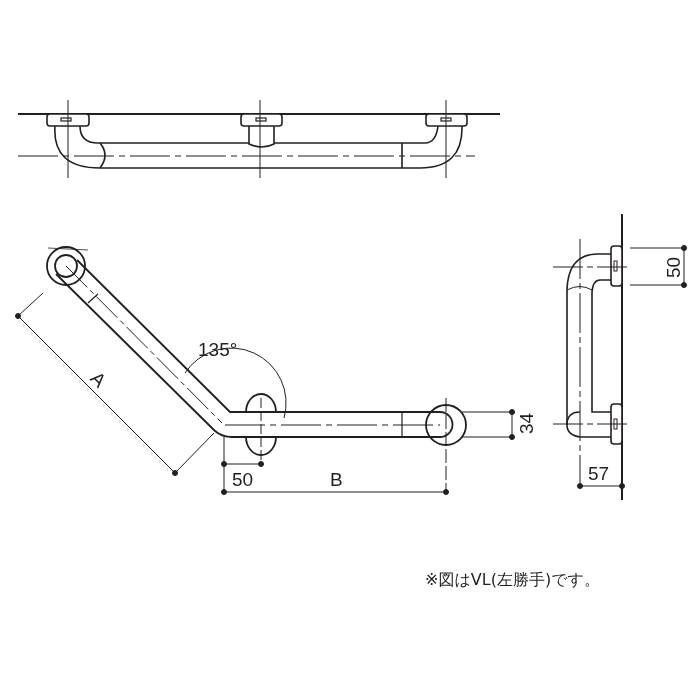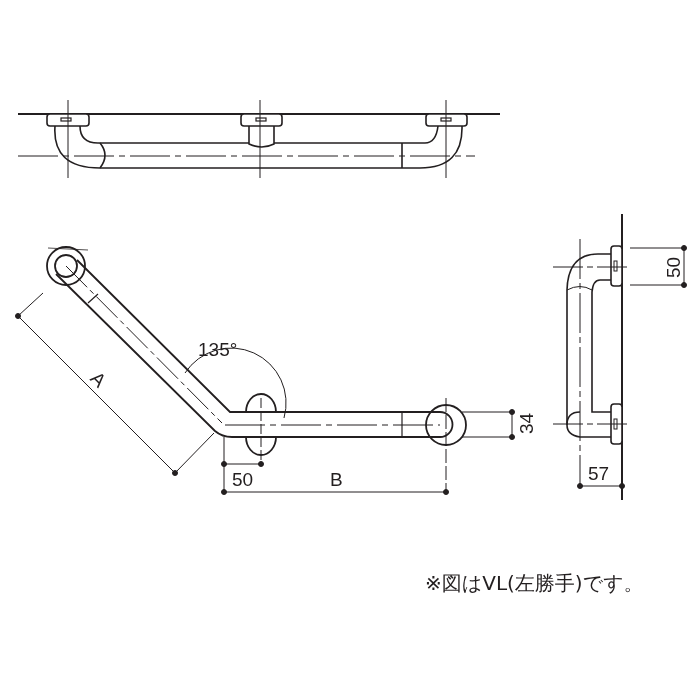--- a/index.html
+++ b/index.html
@@ -1,19 +1,19 @@
 <!DOCTYPE html>
 <html><head>
 <meta charset="utf-8">
 <style>
   html,body{margin:0;padding:0;background:#fff;}
   body{width:700px;height:700px;position:relative;overflow:hidden;font-family:"DejaVu Sans",sans-serif;}
   svg{position:absolute;left:0;top:0;}
   .lbl{position:absolute;color:#231f20;font-family:"Liberation Sans",sans-serif;font-size:19px;line-height:1;}
-  .note{position:absolute;left:425px;top:570px;font-size:20px;color:#231f20;font-family:"DejaVu Sans",sans-serif;white-space:nowrap;}
+  .note{position:absolute;left:425px;top:570px;font-size:16px;color:#231f20;font-family:"DejaVu Sans",sans-serif;white-space:nowrap;}
 </style>
 </head>
 <body>
 
 <svg width="700" height="700" viewBox="0 0 700 700" stroke="#231f20" fill="none">
 
   <g stroke-width="1.6">
     <line x1="18" y1="114" x2="500" y2="114" stroke-width="2"></line>
 
     <rect x="47" y="114" width="42" height="12" rx="3" fill="#fff"></rect>

